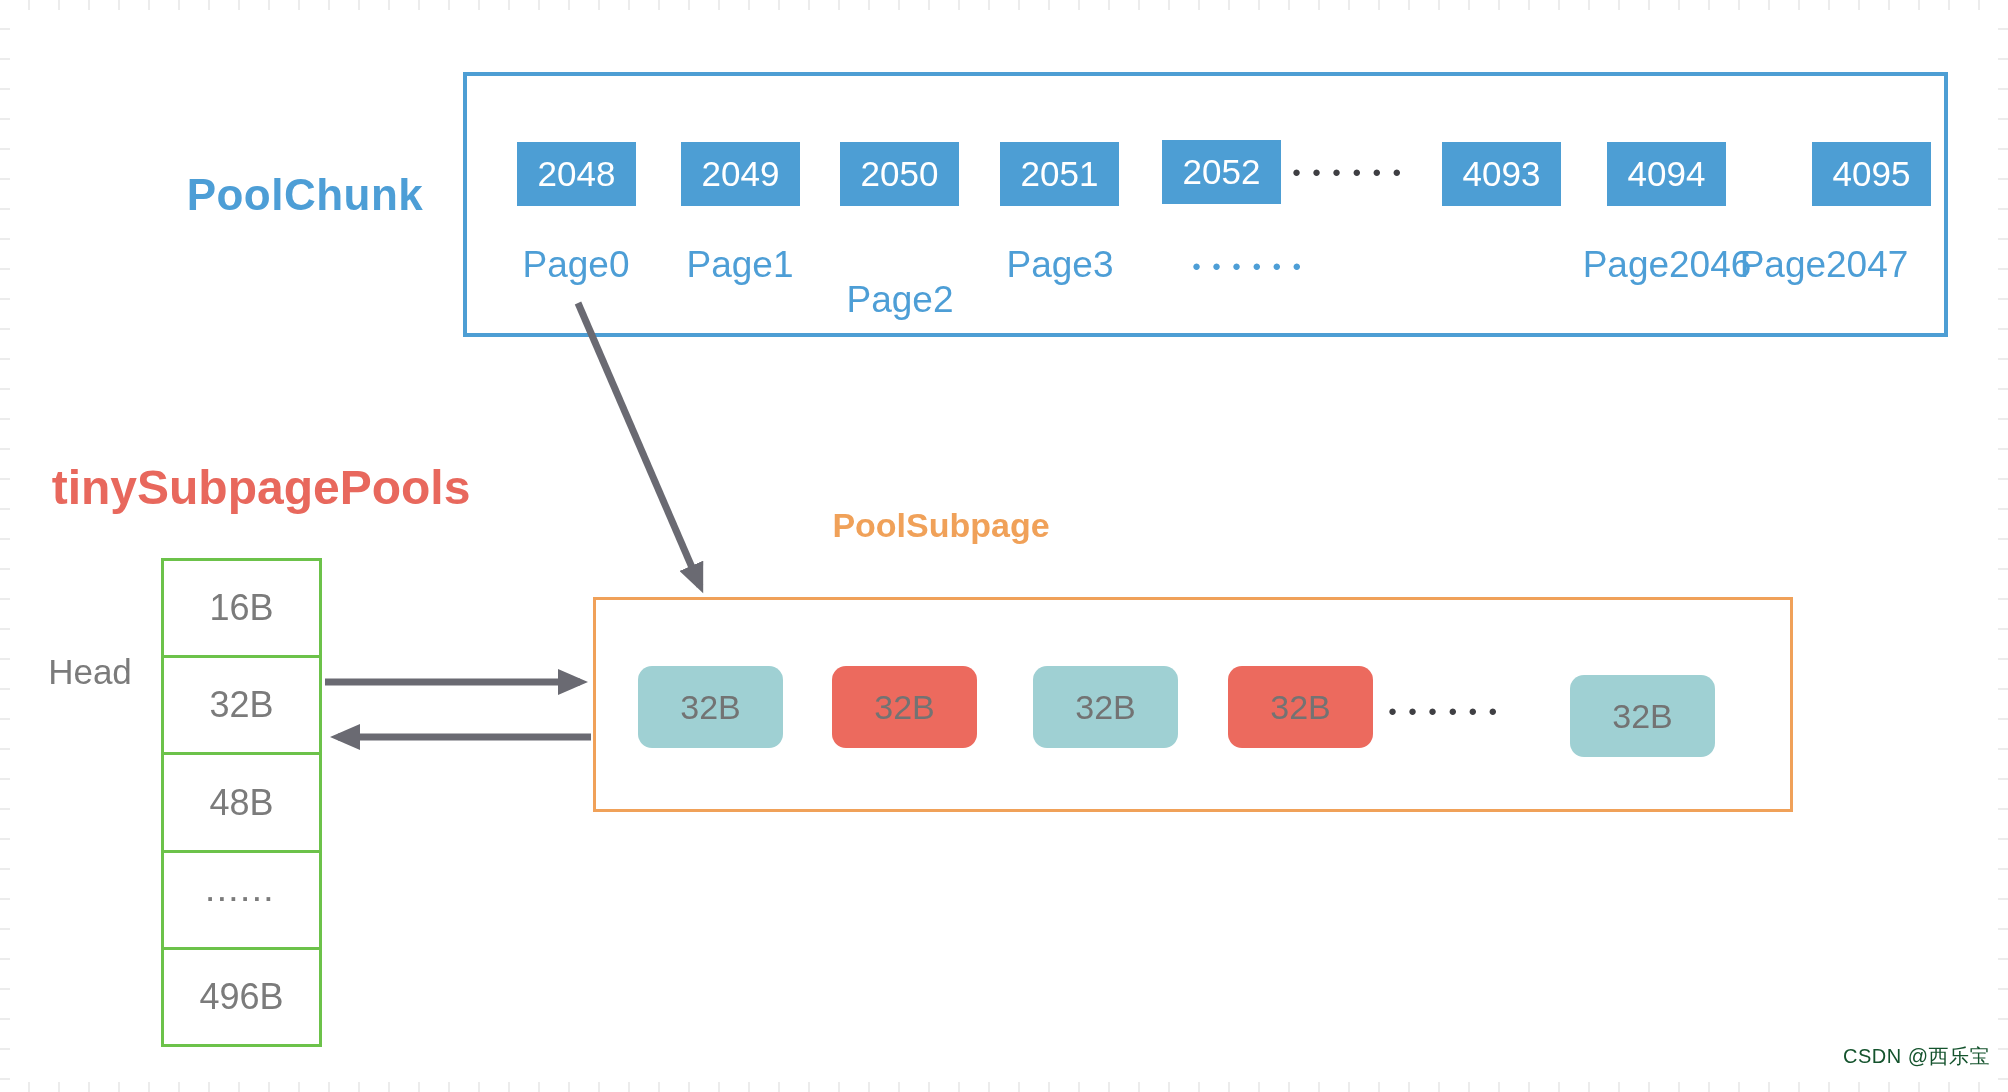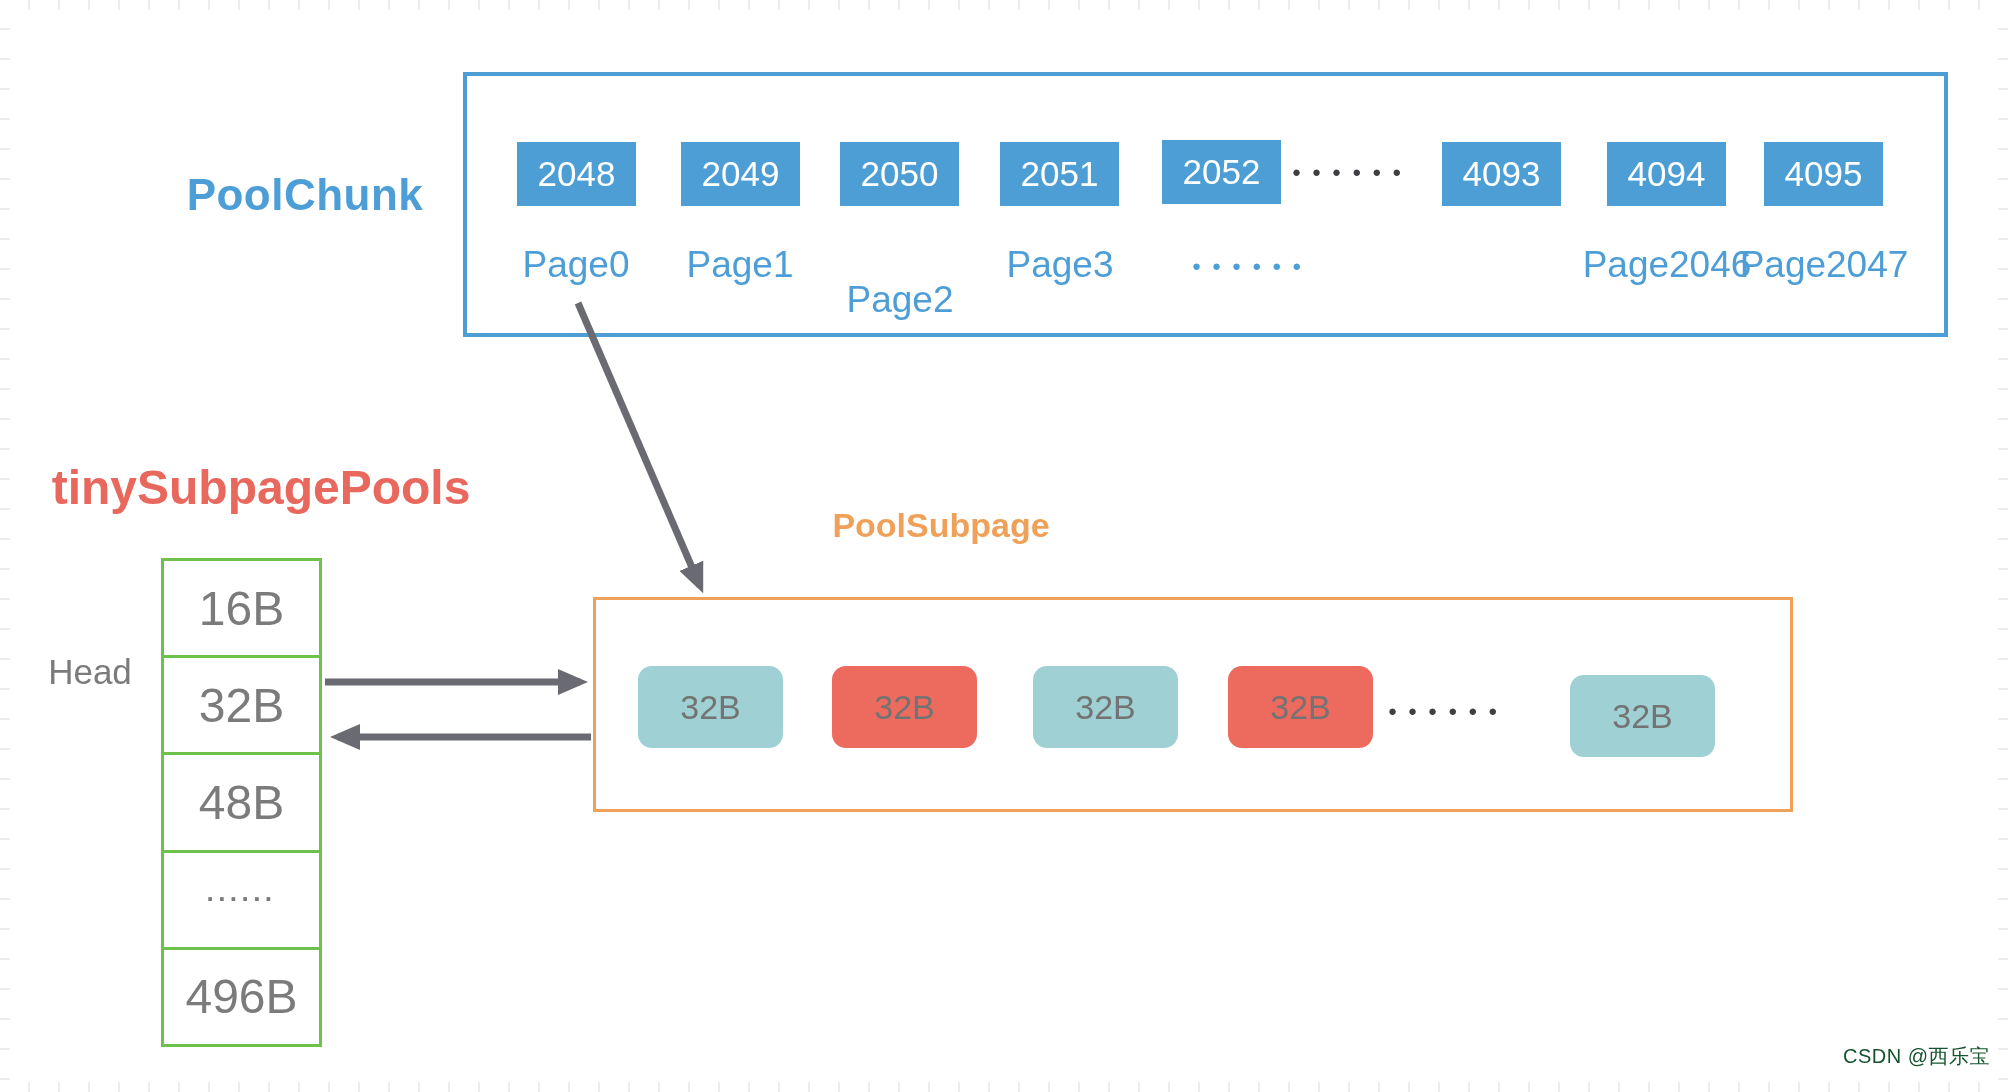--- a/index.html
+++ b/index.html
@@ -29,21 +29,21 @@
   .poolchunk-box {
     left:463px; top:72px; width:1485px; height:265px;
     border:4px solid #4d9ed4; box-sizing:border-box; background:#ffffff;
   }
   .pagebox {
     top:142px; width:119px; height:64px; background:#4d9ed4; color:#ffffff;
     font-size:35px; font-weight:500; display:flex; align-items:center; justify-content:center;
   }
   .pb0 { left:517px; }  .pb1 { left:681px; }  .pb2 { left:840px; }
   .pb3 { left:1000px; } .pb4 { left:1162px; top:140px; }
-  .pb5 { left:1442px; } .pb6 { left:1607px; } .pb7 { left:1764px; }
+  .pb5 { left:1442px; } .pb6 { left:1607px; } .pb7 { left:1812px; }
 
   .dots { letter-spacing:11px; font-size:15px; line-height:15px; white-space:nowrap; }
   .dots-dark  { color:#3f3f43; }
   .dots-blue  { color:#4d9ed6; }
   .chunk-dots  { left:1292px; top:164px; }
   .label-dots  { left:1192px; top:258px; }
 
   .plabel {
     top:244px; width:200px; text-align:center;
     font-size:37px; font-weight:500; color:#4d9ed6;
@@ -60,21 +60,21 @@
     left:40px; top:652px; width:100px; text-align:center;
     font-size:35px; color:#7b7b7b;
   }
   .tiny-table {
     left:161px; top:558px; width:161px; height:489px;
     border:3px solid #6cc24a; box-sizing:border-box; background:#ffffff;
     display:flex; flex-direction:column;
   }
   .tiny-cell {
     flex:1; display:flex; align-items:center; justify-content:center;
-    font-size:48px; color:#7b7b7b; border-top:3px solid #6cc24a;
+    font-size:36px; color:#7b7b7b; border-top:3px solid #6cc24a;
   }
   .tiny-cell:first-child { border-top:none; }
   .tiny-cell.ellipsis { font-size:26px; letter-spacing:3px; font-weight:bold; }
 
   
   .subpage-title {
     left:741px; top:506px; width:400px; text-align:center;
     font-size:34px; font-weight:600; color:#f0a159;
   }
   .subpage-box {

